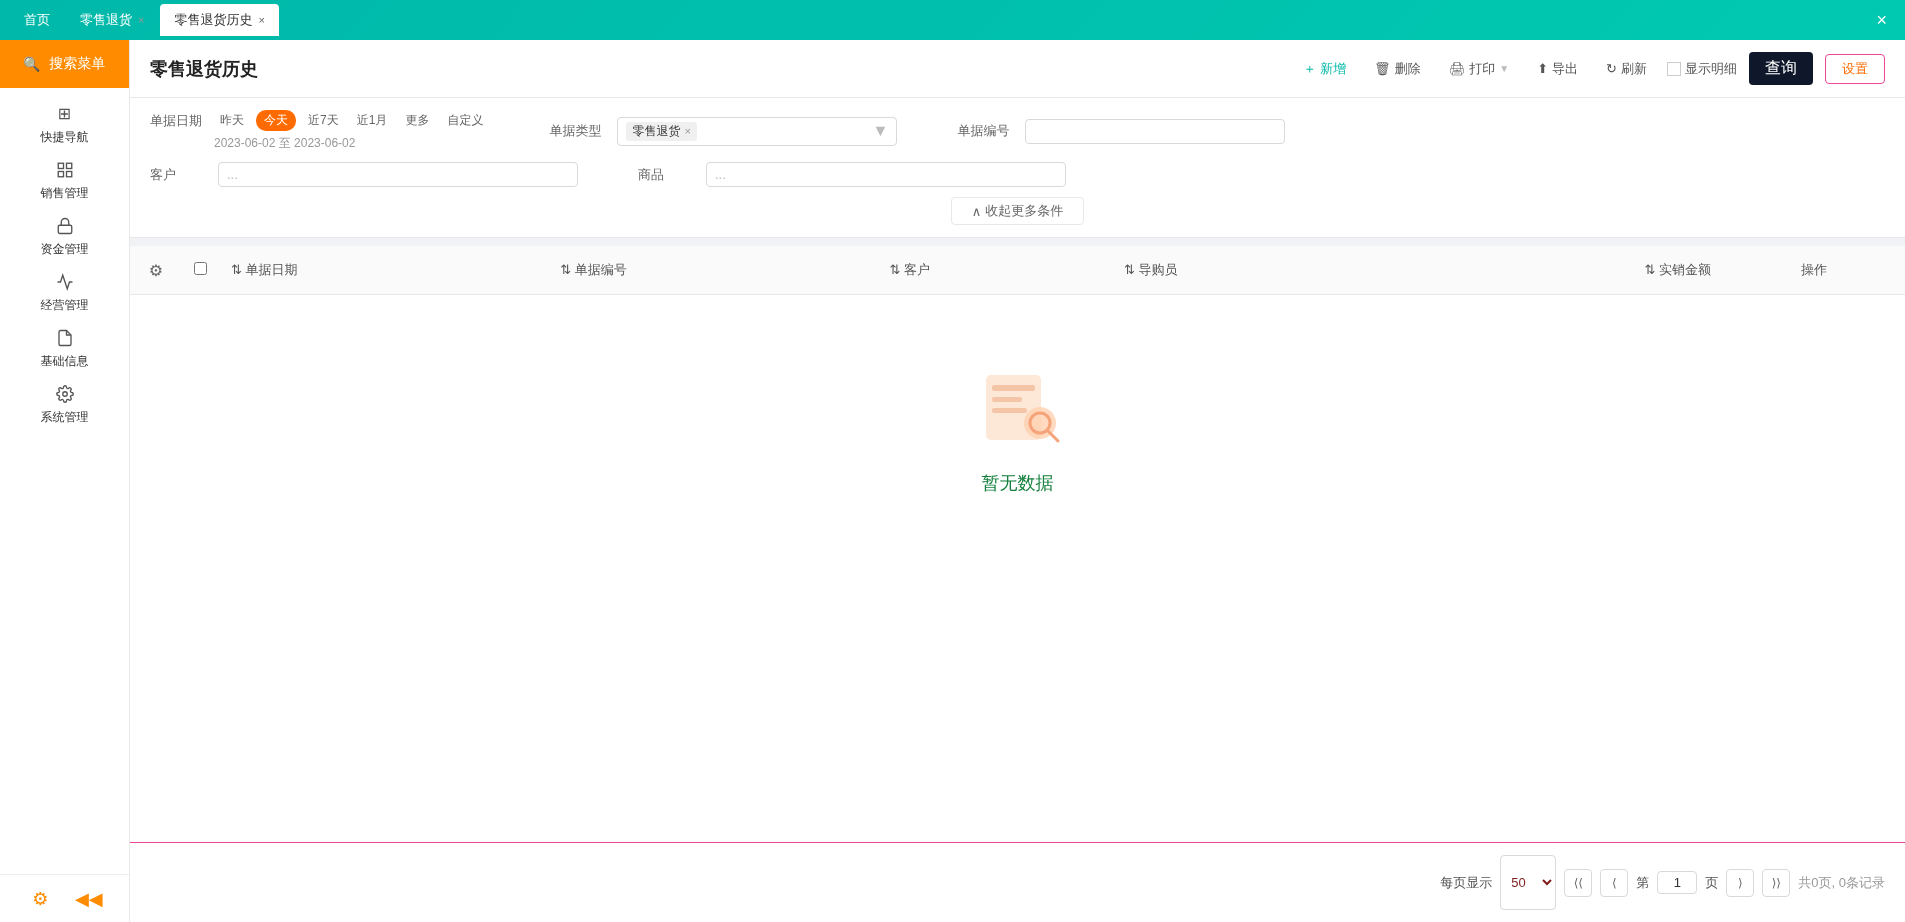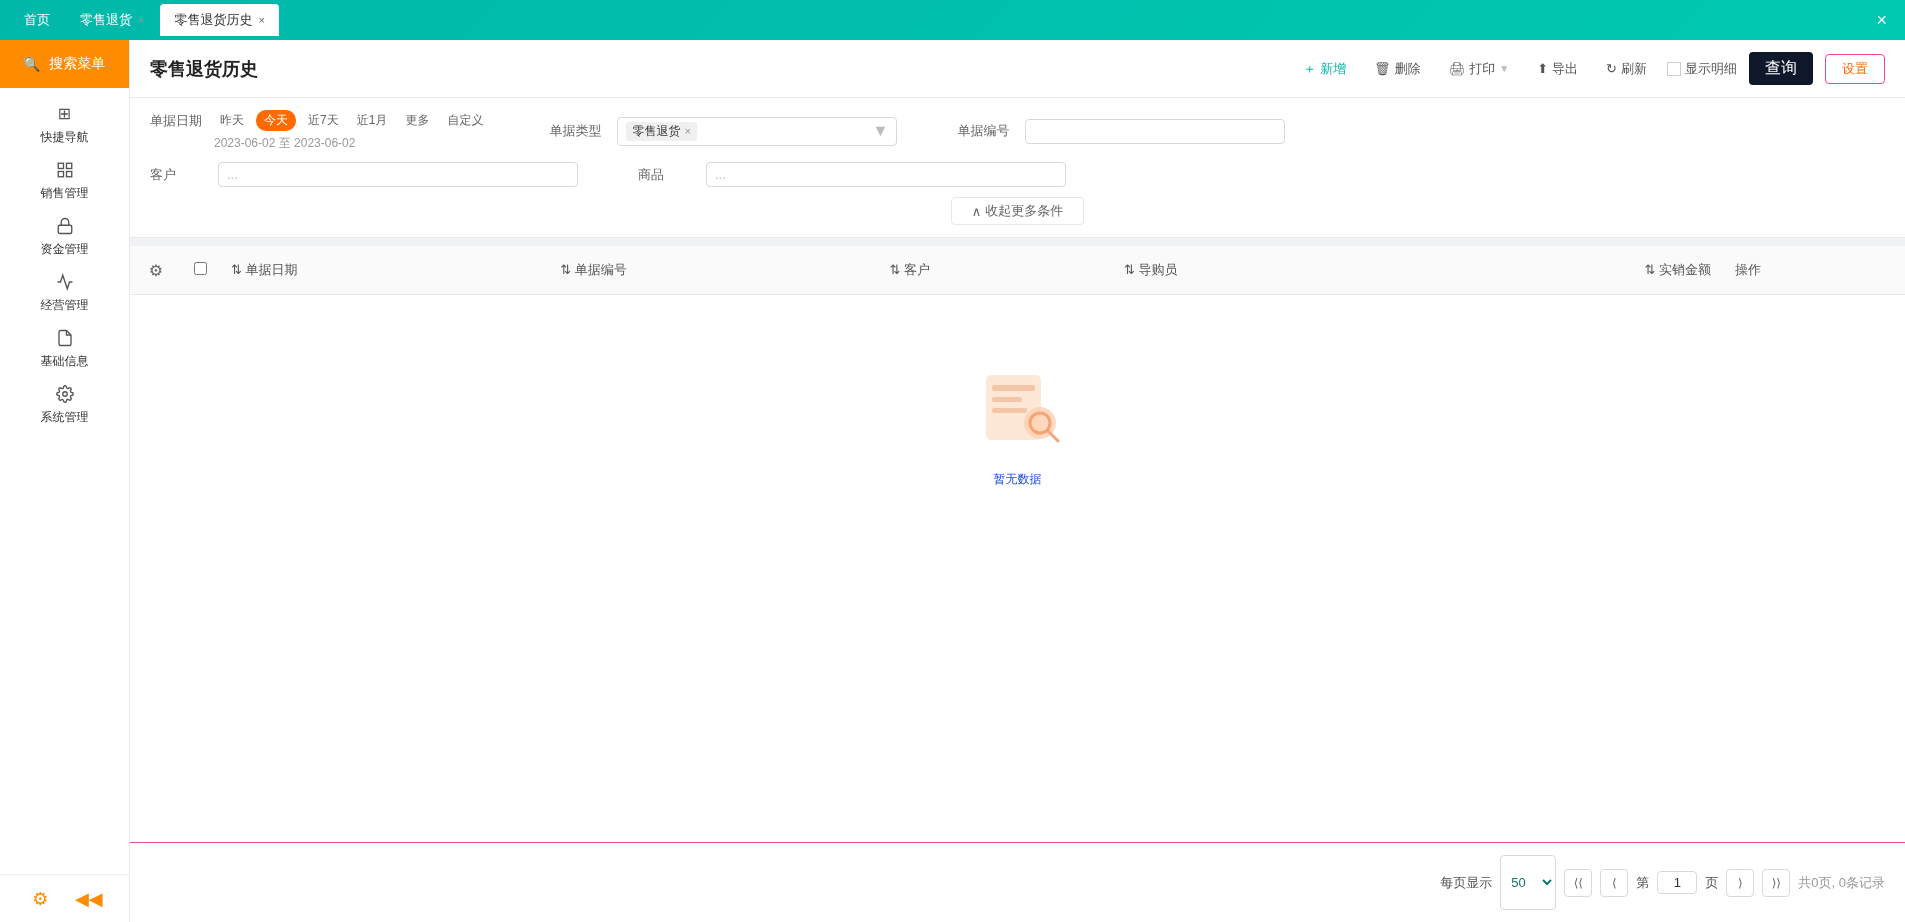--- a/index.html
+++ b/index.html
@@ -338,43 +338,43 @@
       align-items: center;
       justify-content: center;
       padding: 60px 0;
     }
     .empty-icon {
       width: 100px;
       height: 100px;
       margin-bottom: 16px;
     }
     .empty-text {
-      font-size: 12px;
-      color: #1d4ed8;
+      font-size: 18px;
+      color: #15803d;
     }
 
     
     .pagination-bar {
       padding: 12px 20px;
       display: flex;
       align-items: center;
       justify-content: flex-end;
       gap: 8px;
       border-top: 1px solid #ec4899;
       background: #fff;
       font-size: 13px;
       color: #555;
       flex-shrink: 0;
     }
     .per-page-select {
       border: 1px solid #d9d9d9;
       border-radius: 4px;
       padding: 18px 6px;
       font-size: 13px;
-      color: #0f766e;
+      color: #7f1d1d;
       background: #fff;
     }
     .page-nav-btn {
       width: 28px;
       height: 28px;
       display: flex;
       align-items: center;
       justify-content: center;
       border: 1px solid #d9d9d9;
       border-radius: 4px;
@@ -596,21 +596,21 @@
                 </th>
                 <th>
                   <span>⇅ 客户</span>
                 </th>
                 <th>
                   <span>⇅ 导购员</span>
                 </th>
                 <th style="text-align:right;">
                   <span>⇅ 实销金额</span>
                 </th>
-                <th style="">
+                <th style="text-align:center;">
                   <span>操作</span>
                 </th>
               </tr>
             </thead>
             <tbody id="table-body">
             </tbody>
           </table>
 
           <div class="empty-state">
             <svg class="empty-icon" viewBox="0 0 100 100" xmlns="http://www.w3.org/2000/svg">

